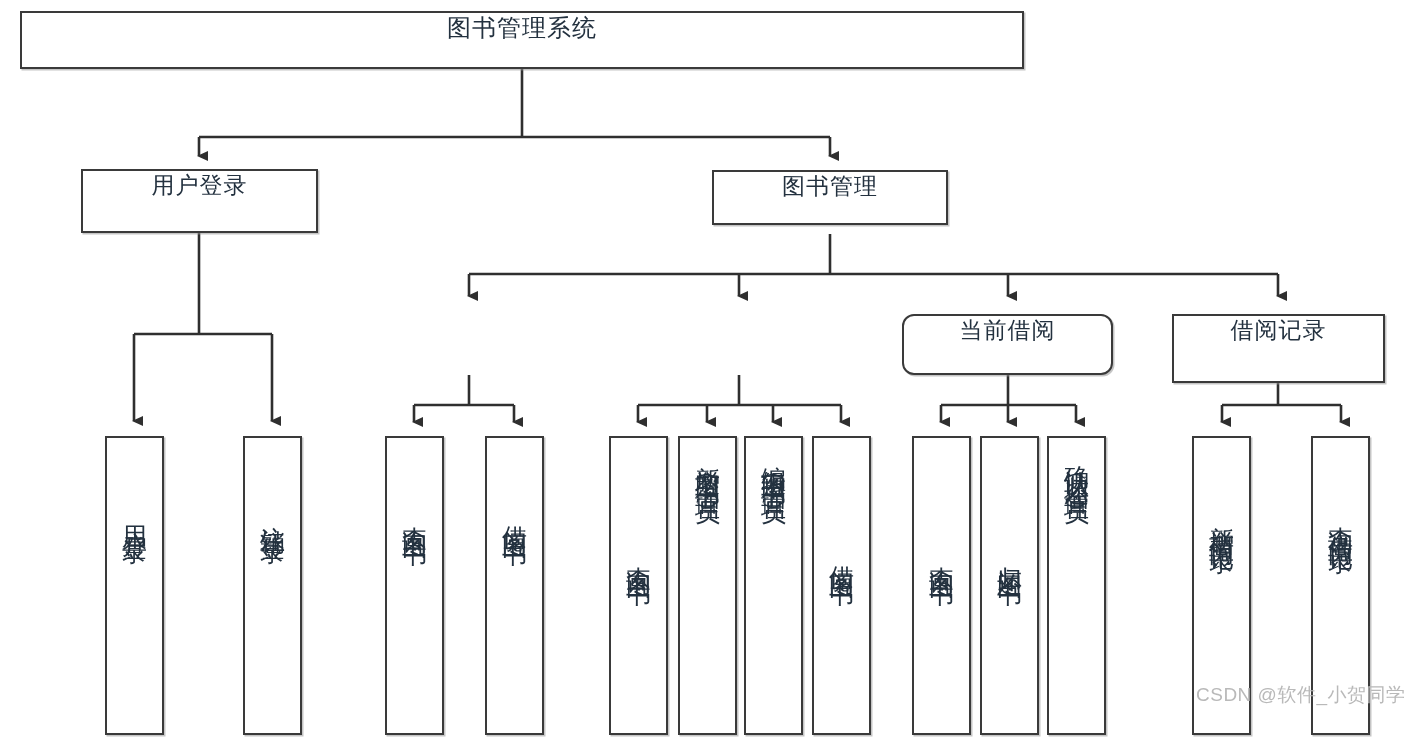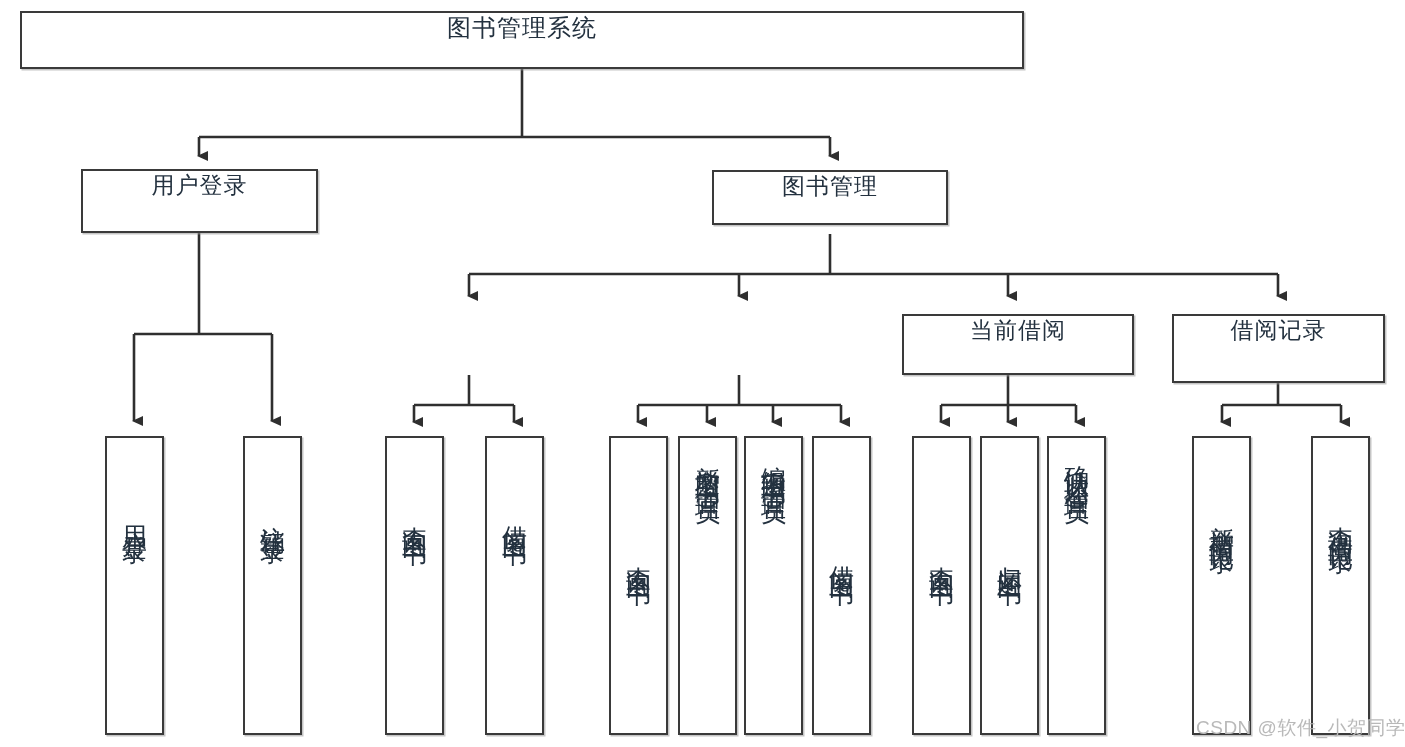--- a/index.html
+++ b/index.html
@@ -63,21 +63,21 @@
   }
   .node.vert.shift .lbl {
     margin-top: 60px;
   }
   .node.vert.shift2 .lbl {
     margin-top: 100px;
   }
   .watermark {
     position: absolute;
     left: 1196px;
-    top: 715px;
+    top: 682px;
     font-size: 19px;
     color: #b9b9b9;
     letter-spacing: 0.5px;
     white-space: nowrap;
   }
 </style>
 </head>
 <body>
 
 <div id="canvas">
@@ -136,21 +136,21 @@
     <span class="lbl">图书管理系统</span>
   </div>
 
   <div class="node horiz" style="left:81px; top:169px; width:237px; height:64px;">
     <span class="lbl">用户登录</span>
   </div>
   <div class="node horiz" style="left:712px; top:170px; width:236px; height:55px;">
     <span class="lbl">图书管理</span>
   </div>
 
-  <div class="node horiz" style="left:902px; top:314px; width:232px; height:61px;">
+  <div class="node horiz" style="left:902px; top:314px; width:211px; height:61px;border-radius:12px;">
     <span class="lbl">当前借阅</span>
   </div>
   <div class="node horiz" style="left:1172px; top:314px; width:213px; height:69px;">
     <span class="lbl">借阅记录</span>
   </div>
 
   <div class="node vert shift" style="left:105px; top:436px; width:59px; height:299px;">
     <span class="lbl">用户登录</span>
   </div>
   <div class="node vert shift" style="left:243px; top:436px; width:59px; height:299px;">

